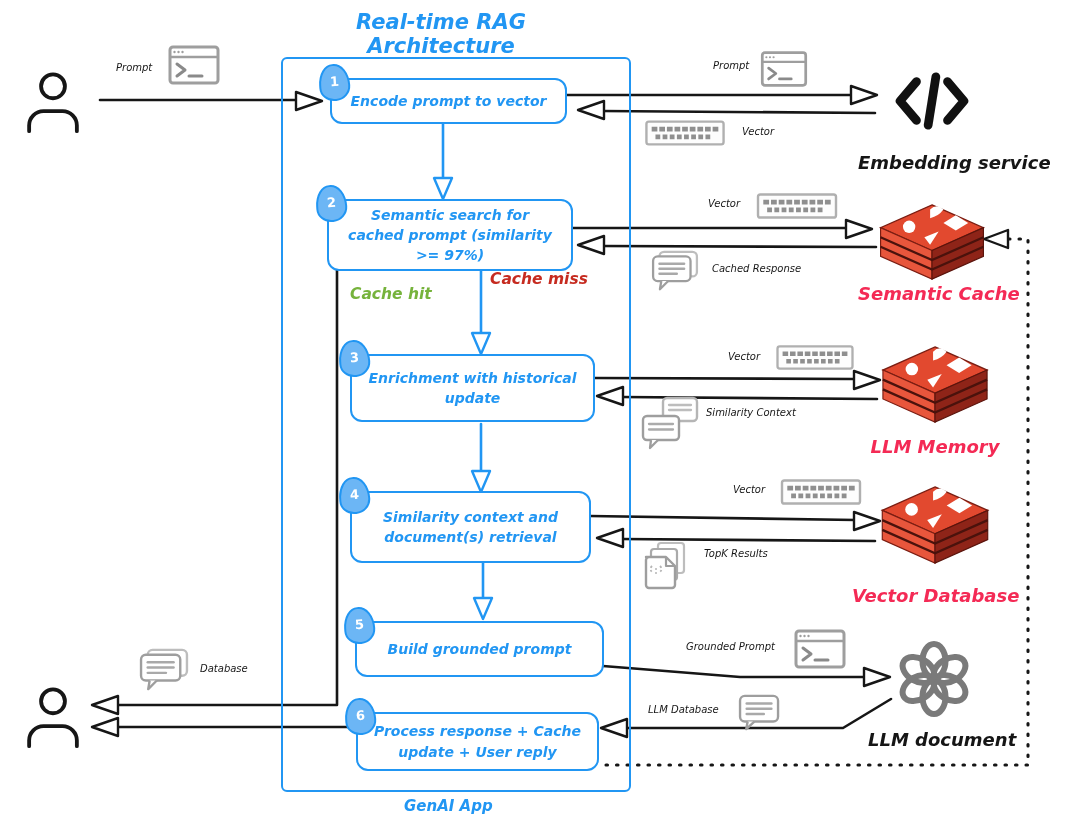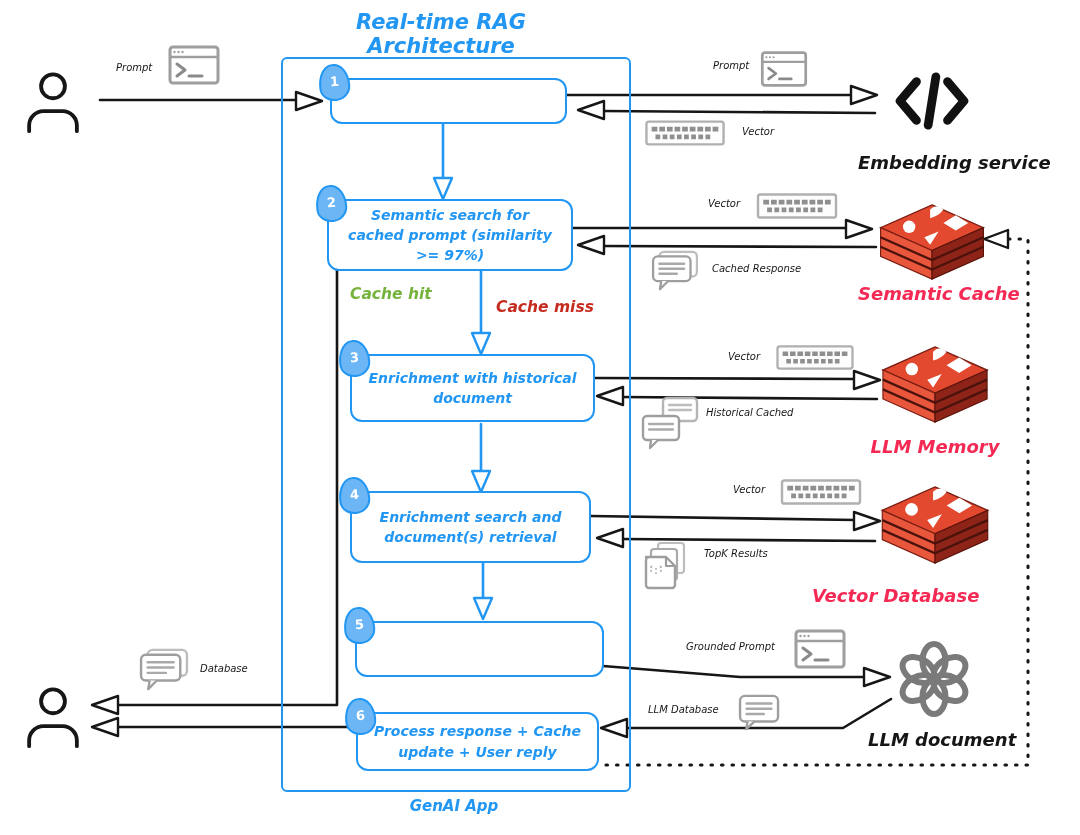--- a/index.html
+++ b/index.html
@@ -9,39 +9,39 @@
   svg.overlay{position:absolute;left:0;top:0;width:1080px;height:835px;pointer-events:none;}
   .ln{stroke:var(--line-black,#161616);stroke-width:2.6;fill:none;stroke-linecap:round;stroke-linejoin:round;}
   .lnb{stroke:var(--flow-blue,#2196f3);stroke-width:2.6;fill:none;stroke-linecap:round;}
   .ah{fill:#fff;stroke:var(--line-black,#161616);stroke-width:2.4;stroke-linejoin:round;}
   .ahb{fill:#fff;stroke:var(--flow-blue,#2196f3);stroke-width:2.4;stroke-linejoin:round;}
   .dotted{stroke:var(--line-black,#161616);stroke-width:3.1;fill:none;stroke-dasharray:1.5 9;stroke-linecap:round;}
   .title{position:absolute;left:283px;top:10px;width:316px;text-align:center;
          color:var(--flow-blue,#2196f3);font-size:21px;font-weight:700;font-style:italic;}
   .genai-box{position:absolute;left:281px;top:57px;width:346px;height:731px;
          border:2.5px solid var(--flow-blue,#2196f3);border-radius:6px;background:transparent;}
-  .genai-label{position:absolute;left:404px;top:797px;width:100px;text-align:center;
+  .genai-label{position:absolute;left:404px;top:797px;width:100px;
          color:var(--flow-blue,#2196f3);font-size:15px;font-weight:700;font-style:italic;}
   .step{position:absolute;border:2.6px solid var(--flow-blue,#2196f3);border-radius:12px;
         background:#fff;color:var(--flow-blue,#2196f3);display:flex;align-items:center;justify-content:center;
         font-size:14px;font-weight:600;font-style:italic;text-align:center;box-sizing:border-box;
         padding:3px 12px;line-height:1.45;}
   .badge{position:absolute;left:-13px;top:-16px;width:27px;height:33px;
         background:var(--badge-fill,#6cb6f5);border:2.5px solid var(--flow-blue,#2196f3);
         border-radius:48% 52% 50% 50% / 58% 62% 42% 38%;color:#fff;font-size:13px;font-weight:700;
         display:flex;align-items:center;justify-content:center;transform:rotate(-4deg);font-style:normal;}
   .s1{left:330px;top:78px;width:237px;height:46px;}
   .s2{left:327px;top:199px;width:246px;height:72px;}
   .s3{left:350px;top:354px;width:245px;height:68px;}
   .s4{left:350px;top:491px;width:241px;height:72px;}
   .s5{left:355px;top:621px;width:249px;height:56px;}
   .s6{left:356px;top:712px;width:243px;height:59px;}
   .branch{position:absolute;font-size:15.5px;font-weight:700;font-style:italic;white-space:nowrap;}
   .hit{left:350px;top:285px;color:var(--cache-hit-green,#76b33c);}
-  .miss{left:490px;top:298px;color:var(--cache-miss-red,#c62b20);margin-left:6px;}
+  .miss{left:490px;top:270px;color:var(--cache-miss-red,#c62b20);}
   .elabel{position:absolute;font-style:italic;font-size:10px;font-weight:500;
           color:var(--line-black,#161616);white-space:nowrap;}
   .svc{position:absolute;font-style:italic;font-weight:700;font-size:18px;text-align:center;
        color:var(--line-black,#161616);white-space:nowrap;}
   .svc.pink{color:var(--service-label-pink,#f42a55);}
   .ic{position:absolute;}
   .hidden-defs{position:absolute;width:0;height:0;overflow:hidden;}
 </style>
 </head>
 <body>
@@ -175,35 +175,37 @@
       <polygon class="ahb" points="483,619 474,598 492,598"></polygon>
   </svg>
 
   <div class="title">Real-time RAG Architecture</div>
 
   <div class="genai-box"></div>
   <div class="genai-label">GenAI App</div>
 
   <div class="step s1">
     <div class="badge">1</div>
+    <span>Encode prompt to vector</span>
   </div>
   <div class="step s2">
     <div class="badge">2</div>
     <span>Semantic search for cached prompt (similarity &gt;= 97%)</span>
   </div>
   <div class="step s3">
     <div class="badge">3</div>
-    <span>Enrichment with historical document</span>
+    <span>Enrichment with historical update</span>
   </div>
   <div class="step s4">
     <div class="badge">4</div>
-    <span>Enrichment search and document(s) retrieval</span>
+    <span>Similarity context and document(s) retrieval</span>
   </div>
   <div class="step s5">
     <div class="badge">5</div>
+    <span>Build grounded prompt</span>
   </div>
   <div class="step s6">
     <div class="badge">6</div>
     <span>Process response + Cache update + User reply</span>
   </div>
 
   <div class="branch hit">Cache hit</div>
   <div class="branch miss">Cache miss</div>
 
   <svg class="ic" style="left:24px;top:72px;width:58px;height:63px">
@@ -224,21 +226,21 @@
   <div class="svc pink" style="left:858px;top:283px;width:150px">Semantic Cache</div>
 
   <svg class="ic" style="left:876px;top:344px;width:118px;height:81px">
       <use href="#sym-redis"></use>
     </svg>
   <div class="svc pink" style="left:870px;top:436px;width:130px">LLM Memory</div>
 
   <svg class="ic" style="left:876px;top:484px;width:118px;height:82px">
       <use href="#sym-redis"></use>
     </svg>
-  <div class="svc pink" style="left:812px;top:585px;width:165px">Vector Database</div>
+  <div class="svc pink" style="left:852px;top:585px;width:165px">Vector Database</div>
 
   <svg class="ic" style="left:888px;top:634px;width:92px;height:90px">
       <use href="#sym-openai"></use>
     </svg>
   <div class="svc" style="left:868px;top:729px;width:135px">LLM document</div>
 
   <span class="elabel" style="left:116px;top:62px">Prompt</span>
   <svg class="ic" style="left:168px;top:44px;width:52px;height:42px">
       <use href="#sym-terminal"></use>
     </svg>
@@ -264,21 +266,21 @@
   <span class="elabel" style="left:712px;top:263px">Cached Response</span>
 
   <span class="elabel" style="left:728px;top:351px">Vector</span>
   <svg class="ic" style="left:774px;top:345px;width:82px;height:25px">
       <use href="#sym-hatch"></use>
     </svg>
 
   <svg class="ic" style="left:641px;top:396px;width:62px;height:54px">
       <use href="#sym-chat2"></use>
     </svg>
-  <span class="elabel" style="left:706px;top:407px">Historical Cached</span>
+  <span class="elabel" style="left:706px;top:407px">Similarity Context</span>
 
   <span class="elabel" style="left:733px;top:484px">Vector</span>
   <svg class="ic" style="left:779px;top:479px;width:84px;height:26px">
       <use href="#sym-hatch"></use>
     </svg>
 
   <svg class="ic" style="left:640px;top:540px;width:58px;height:52px">
       <use href="#sym-docs"></use>
     </svg>
   <span class="elabel" style="left:704px;top:548px">TopK Results</span>

